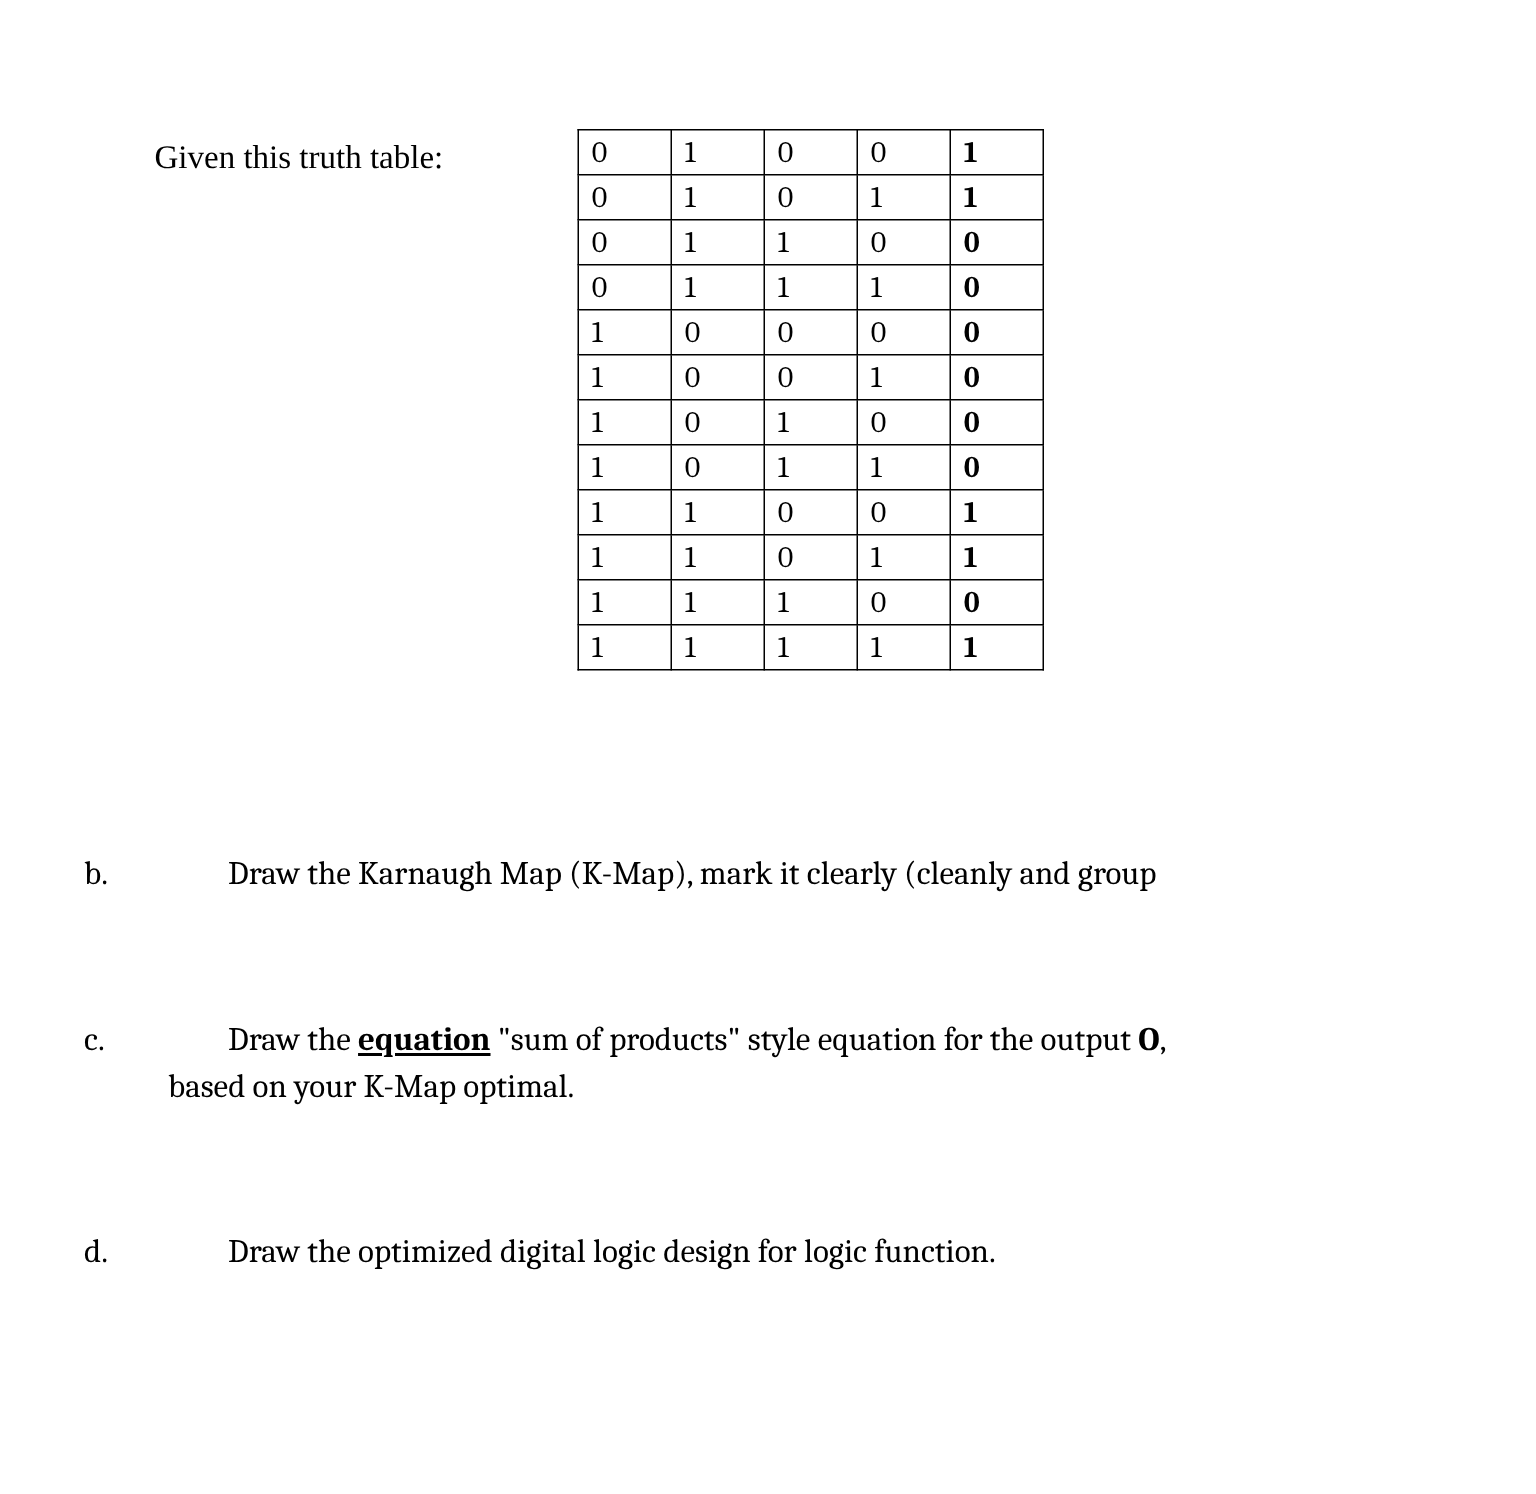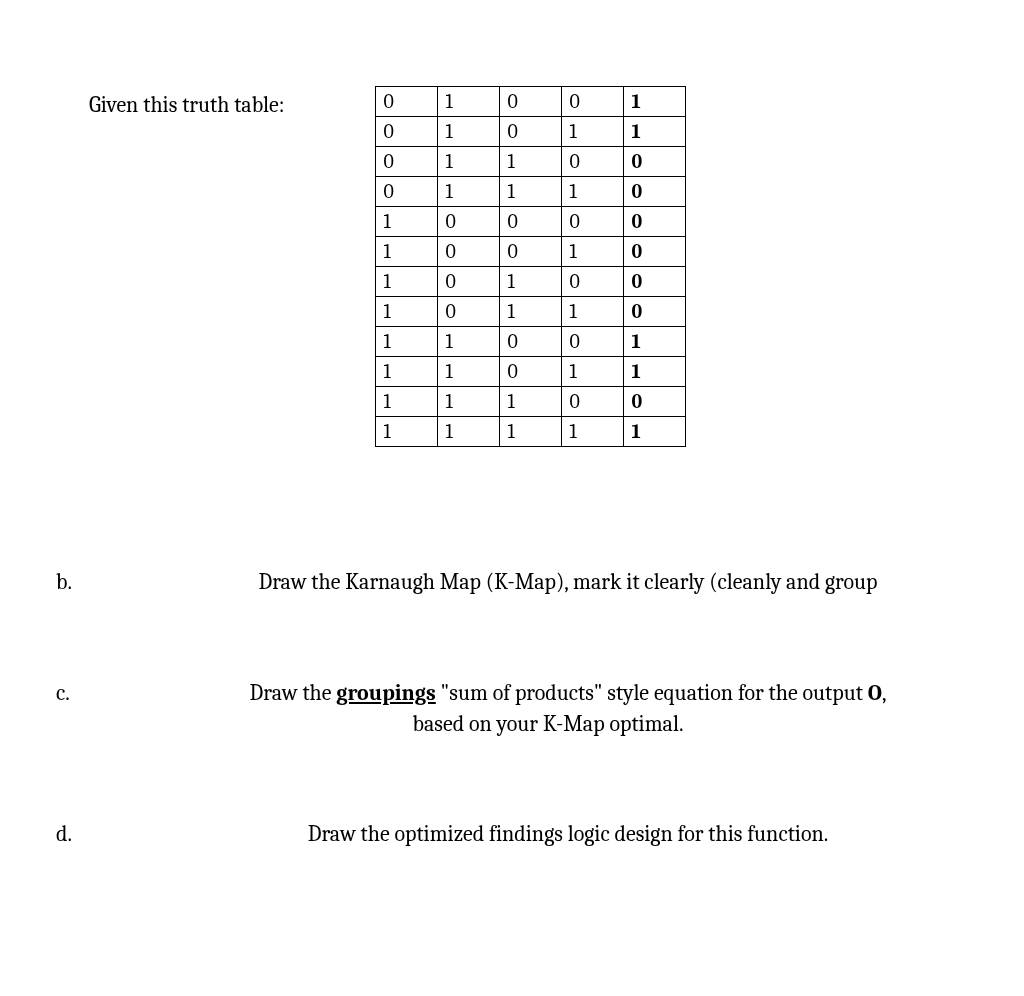--- a/index.html
+++ b/index.html
@@ -16,22 +16,23 @@
       height: 996px;
       padding: 90px 40px 40px 50px;
       line-height: 1.4;
     }
     .top-section {
       display: flex;
       align-items: flex-start;
       margin-bottom: 120px;
     }
     .prompt-label {
-      margin-left: 39px;
+      margin-left: 53px;
       white-space: nowrap;
+      font-family: Liberation Serif, serif;
     }
     .truth-table {
       border-collapse: collapse;
       margin-left: 90px;
       margin-top: -4px;
     }
     .truth-table td {
       border: 1px solid #000;
       width: 62px;
       height: 30px;
@@ -54,21 +55,20 @@
     .question:last-child {
       margin-bottom: 0;
     }
     .q-label {
       width: 56px;
       flex-shrink: 0;
     }
     .q-text {
       flex: 1;
       padding-left: 40px;
-      text-align: center;
     }
     .q-text-continuation {
       margin-left: -40px;
     }
     .underline-bold {
       font-weight: bold;
       text-decoration: underline;
     }
     .bold {
       font-weight: bold;
@@ -174,25 +174,25 @@
   <div class="question">
     <div class="q-label">b.</div>
     <div class="q-text">
       <span>Draw the Karnaugh Map (K-Map), mark it clearly (cleanly and group</span>
     </div>
   </div>
 
   <div class="question">
     <div class="q-label">c.</div>
     <div class="q-text">
-      <span>Draw the </span><span class="underline-bold">groupings</span><span> "sum of products" style equation for the output </span><span class="bold">O</span><span>,</span>
+      <span>Draw the </span><span class="underline-bold">equation</span><span> "sum of products" style equation for the output </span><span class="bold">O</span><span>,</span>
       <div class="q-text-continuation">based on your K-Map optimal.</div>
     </div>
   </div>
 
   <div class="question">
     <div class="q-label">d.</div>
     <div class="q-text">
-      <span>Draw the optimized findings logic design for this function.</span>
+      <span>Draw the optimized digital logic design for logic function.</span>
     </div>
   </div>
 
 </div>
 
 </body></html>

